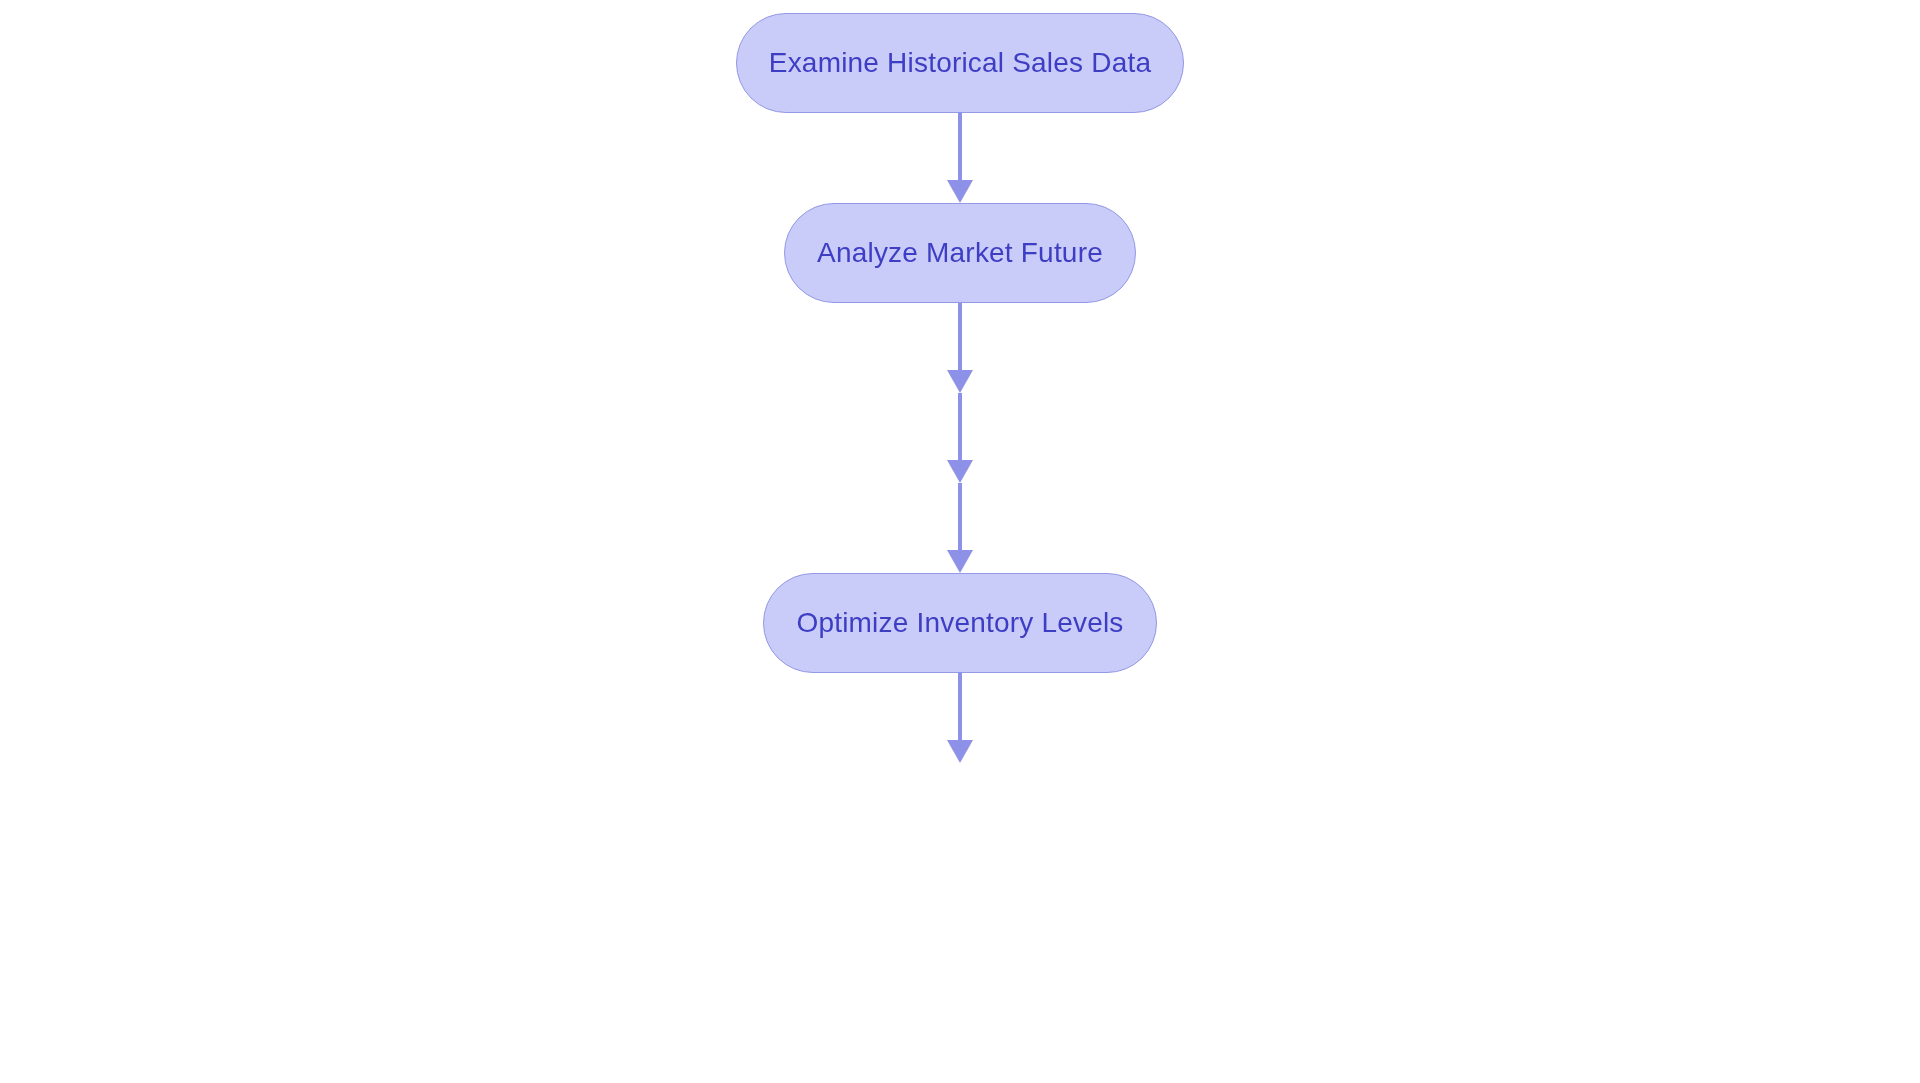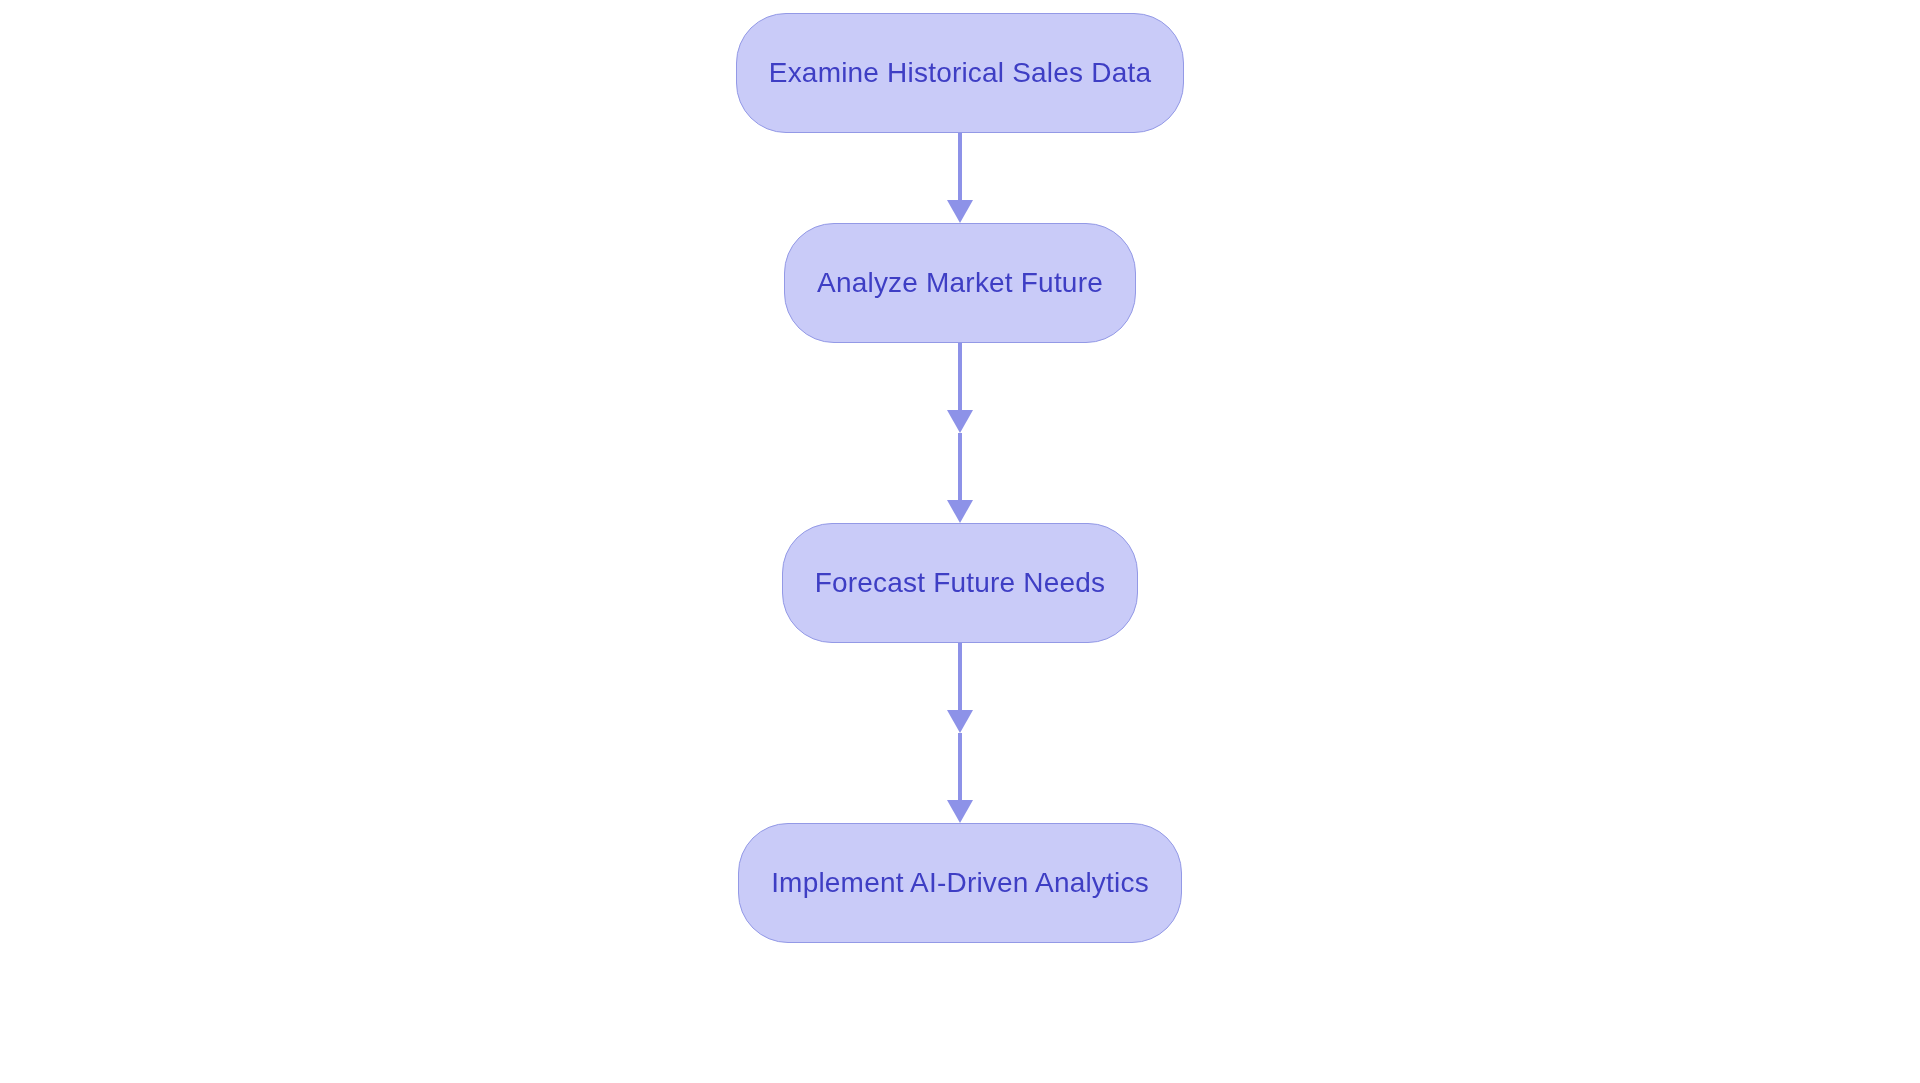--- a/index.html
+++ b/index.html
@@ -27,21 +27,21 @@
     padding-top: 13px;
     display: flex;
     flex-direction: column;
     align-items: center;
     box-sizing: border-box;
   }
   .node {
     display: flex;
     align-items: center;
     justify-content: center;
-    height: 120px;
+    height: 100px;
     padding: 0 32px;
     box-sizing: border-box;
     border-radius: 50px;
     background: var(--node-fill, #c9cbf8);
     border: 1.5px solid var(--node-border, #9399e6);
     white-space: nowrap;
   }
   .node-label {
     font-size: 28px;
     letter-spacing: 0.2px;
@@ -84,28 +84,25 @@
         <span class="node-label">Analyze Market Future</span>
       </div>
       <div class="arrow">
         <div class="arrow-line"></div>
         <div class="arrow-head"></div>
       </div>
       <div class="arrow">
         <div class="arrow-line"></div>
         <div class="arrow-head"></div>
       </div>
+      <div class="arrow">
+        <div class="arrow-line"></div>
+        <div class="arrow-head"></div>
+      </div>
       <div class="node">
-        <span class="node-label">Forecast Future Needs</span>
+        <span class="node-label">Optimize Inventory Levels</span>
       </div>
       <div class="arrow">
         <div class="arrow-line"></div>
         <div class="arrow-head"></div>
       </div>
-      <div class="arrow">
-        <div class="arrow-line"></div>
-        <div class="arrow-head"></div>
-      </div>
-      <div class="node">
-        <span class="node-label">Implement AI-Driven Analytics</span>
-      </div>
     </div>
 </div>
 
 </body></html>

